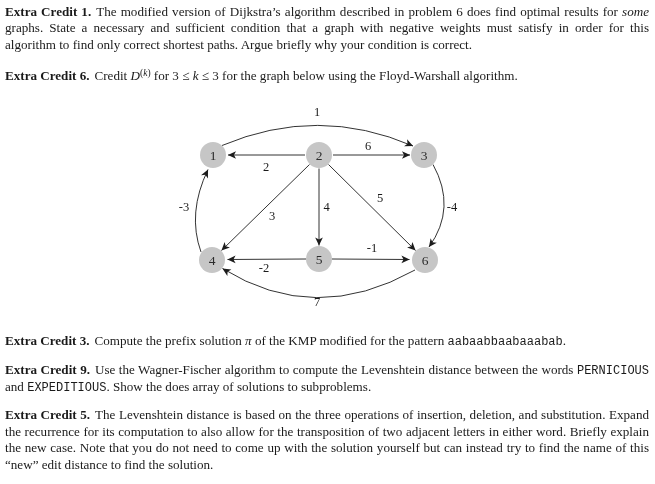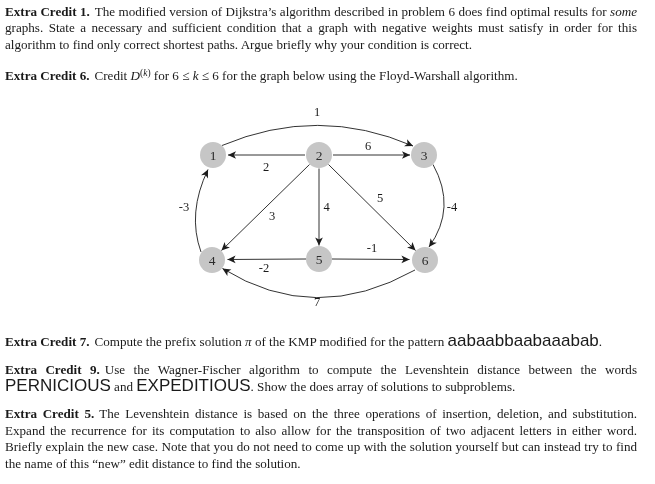--- a/index.html
+++ b/index.html
@@ -9,31 +9,31 @@
     background: #ffffff;
     color: #1a1a1a;
     font-family: "Liberation Serif", serif;
     font-size: 13.1px;
     line-height: 16.4px;
     box-sizing: border-box;
     padding: 4px 6px 0 5px;
     overflow: hidden;
   }
   p.prob {
-    margin: 0 12px 11px 0;
+    margin: 0 0 11px 0;
     text-align: justify;
   }
   .prob-label {
     font-weight: bold;
     padding-right: 5px;
   }
   .rt-italic { font-style: italic; }
   .rt-mono {
-    font-family: Liberation Sans, sans-serif;
-    font-size: 17px;
+    font-family: Liberation Mono, monospace;
+    font-size: 12px;
   }
   .rt-sup  { font-size: 9.5px; vertical-align: 4.5px; }
   .rt-supi { font-size: 9.5px; vertical-align: 4.5px; font-style: italic; }
   svg.graph {
     display: block;
     margin: 15px 0 6px 145px;
   }
   svg.graph .edge {
     fill: none;
     stroke: #1c1c1c;
@@ -56,21 +56,21 @@
     text-anchor: middle;
   }
 </style>
 </head>
 <body>
 
 <div class="page">
 
   <p class="prob"><span class="prob-label">Extra Credit 1.</span><span><span>The modified version of Dijkstra’s algorithm described in problem 6 does find optimal results for </span><span class="rt-italic">some</span><span> graphs. State a necessary and sufficient condition that a graph with negative weights must satisfy in order for this algorithm to find only correct shortest paths. Argue briefly why your condition is correct.</span></span></p>
 
-  <p class="prob"><span class="prob-label">Extra Credit 6.</span><span><span>Credit </span><span class="rt-italic">D</span><span class="rt-sup">(</span><span class="rt-supi">k</span><span class="rt-sup">)</span><span> for 6 ≤ </span><span class="rt-italic">k</span><span> ≤ 6 for the graph below using the Floyd-Warshall algorithm.</span></span></p>
+  <p class="prob"><span class="prob-label">Extra Credit 6.</span><span><span>Credit </span><span class="rt-italic">D</span><span class="rt-sup">(</span><span class="rt-supi">k</span><span class="rt-sup">)</span><span> for 3 ≤ </span><span class="rt-italic">k</span><span> ≤ 3 for the graph below using the Floyd-Warshall algorithm.</span></span></p>
 
   <svg class="graph" width="360" height="228" viewBox="150 112 360 228" xmlns="http://www.w3.org/2000/svg">
     <defs>
       <marker id="arrowhead" markerUnits="userSpaceOnUse" markerWidth="9" markerHeight="9" viewBox="0 0 8 8" refX="7.5" refY="4" orient="auto">
         <path d="M0.3,0.6 L7.6,4 L0.3,7.4 L2.2,4 Z" fill="#1c1c1c"></path>
       </marker>
     </defs>
   <path d="M222,158.5 Q318,118 413,159" class="edge" marker-end="url(#arrowhead)"></path>
       <text x="317" y="129" class="edge-label">1</text>
       <path d="M305,168 L228,168" class="edge" marker-end="url(#arrowhead)"></path>
@@ -100,19 +100,19 @@
       <circle cx="424" cy="168" r="13" class="node"></circle>
       <text x="424" y="172.5" class="node-label">3</text>
       <circle cx="212" cy="273" r="13" class="node"></circle>
       <text x="212" y="277.5" class="node-label">4</text>
       <circle cx="319" cy="272" r="13" class="node"></circle>
       <text x="319" y="276.5" class="node-label">5</text>
       <circle cx="425" cy="273" r="13" class="node"></circle>
       <text x="425" y="277.5" class="node-label">6</text>
     </svg>
 
-  <p class="prob"><span class="prob-label">Extra Credit 7.</span><span><span>Compute the prefix solution </span><span class="rt-italic">π</span><span> of the KMP modified for the pattern </span><span class="rt-mono">aabaabbaabaaabab</span><span>.</span></span></p>
+  <p class="prob"><span class="prob-label">Extra Credit 3.</span><span><span>Compute the prefix solution </span><span class="rt-italic">π</span><span> of the KMP modified for the pattern </span><span class="rt-mono">aabaabbaabaaabab</span><span>.</span></span></p>
 
   <p class="prob"><span class="prob-label">Extra Credit 9.</span><span><span>Use the Wagner-Fischer algorithm to compute the Levenshtein distance between the words </span><span class="rt-mono">PERNICIOUS</span><span> and </span><span class="rt-mono">EXPEDITIOUS</span><span>. Show the does array of solutions to subproblems.</span></span></p>
 
   <p class="prob"><span class="prob-label">Extra Credit 5.</span><span><span>The Levenshtein distance is based on the three operations of insertion, deletion, and substitution. Expand the recurrence for its computation to also allow for the transposition of two adjacent letters in either word. Briefly explain the new case. Note that you do not need to come up with the solution yourself but can instead try to find the name of this “new” edit distance to find the solution.</span></span></p>
 
 </div>
 
 </body></html>

